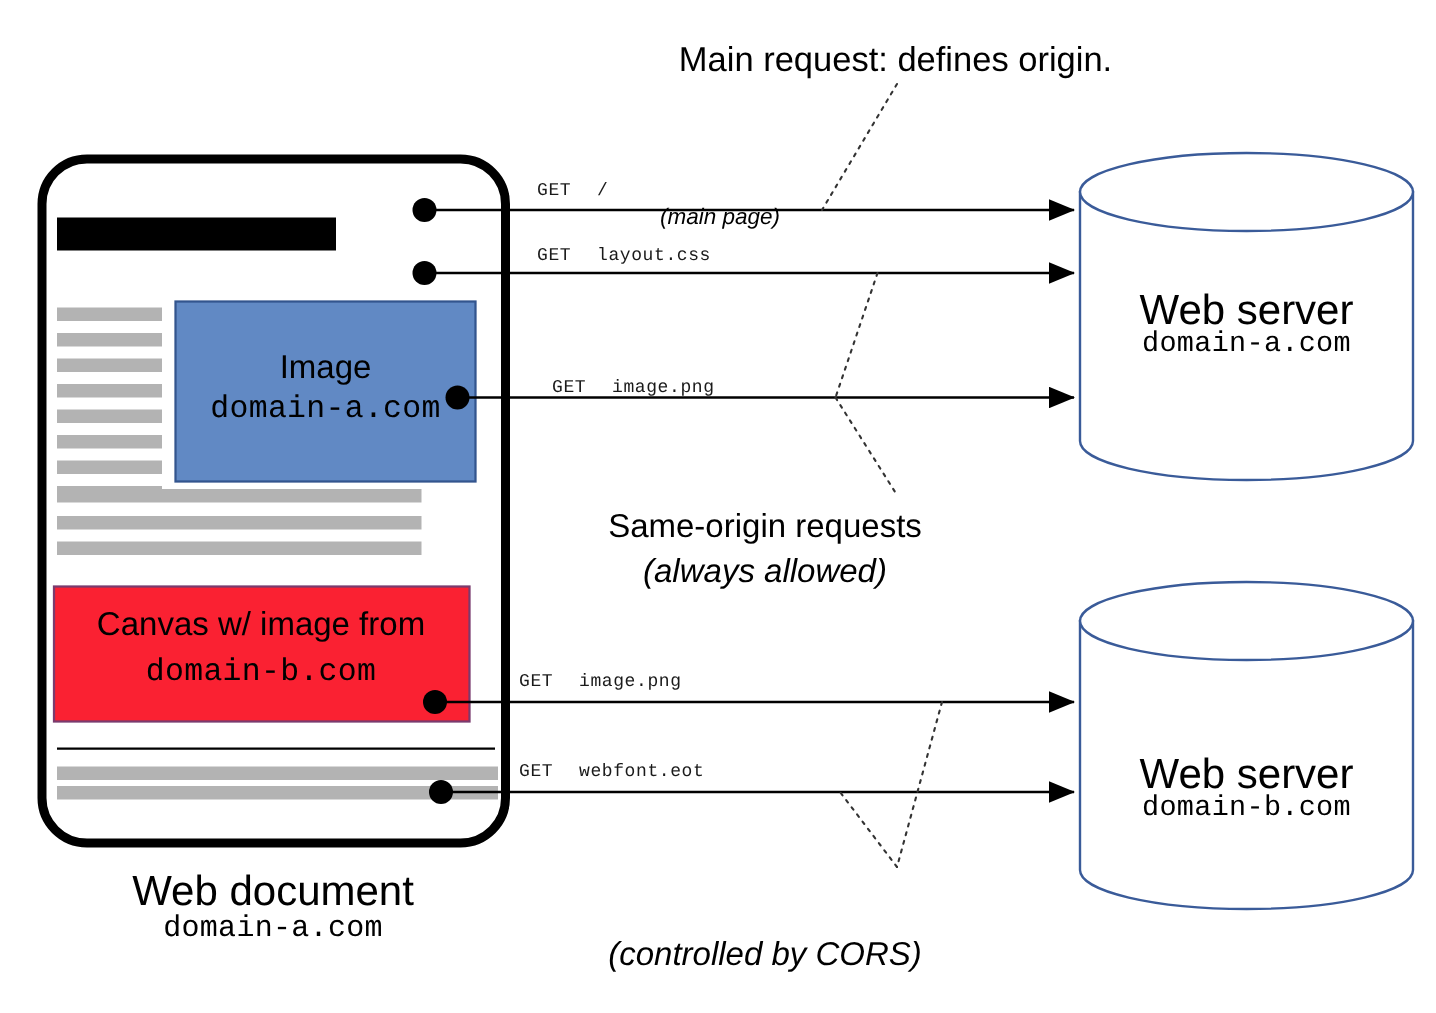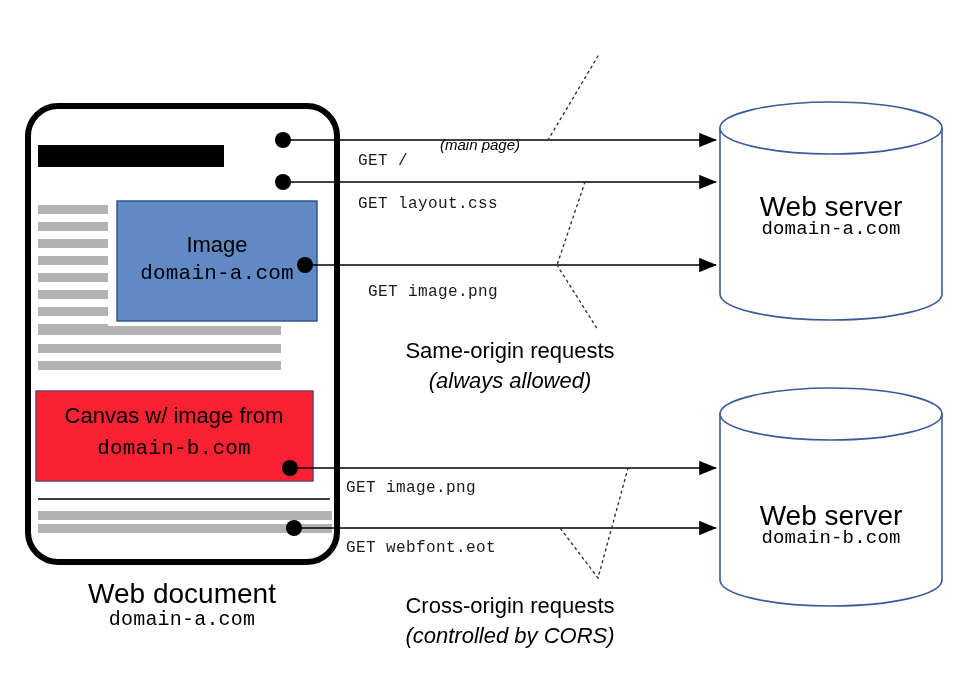--- a/index.html
+++ b/index.html
@@ -9,21 +9,21 @@
   #stage{position:relative;width:957px;height:675px;}
   #svg-layer{position:absolute;left:0;top:0;width:957px;height:675px;}
 
   .txt{position:absolute;white-space:pre;line-height:1;}
   .sans{font-family:"Liberation Sans", sans-serif;}
   .mono{font-family:"Liberation Mono", monospace;}
   .ital{font-style:italic;}
   .ctr{text-align:center;}
 
   .hdr-title{font-size:23px;}
-  .req-label{font-size:16px;letter-spacing:0.4px;color:#1a1a1a;margin-top:32px;}
+  .req-label{font-size:12px;letter-spacing:0.4px;color:#1a1a1a;}
   .req-note{font-size:15px;}
   .group-label{font-size:22px;}
   .srv-label{font-size:28px;}
   .srv-dom{font-size:19px;letter-spacing:0.2px;}
   .doc-label{font-size:28px;}
   .doc-dom{font-size:20px;letter-spacing:0.2px;}
   .box-line1{font-size:22px;}
   .box-line2{font-size:21px;letter-spacing:0.2px;}
 </style>
 </head>
@@ -99,41 +99,41 @@
       <path d="M720,128 L720,294 A111,26 0 0 0 942,294 L942,128 Z"></path>
       <ellipse cx="831" cy="128" rx="111" ry="26"></ellipse>
     </g>
 
     <g fill="#ffffff" stroke="#3a5b99" stroke-width="1.6">
       <path d="M720,414 L720,580 A111,26 0 0 0 942,580 L942,414 Z"></path>
       <ellipse cx="831" cy="414" rx="111" ry="26"></ellipse>
     </g>
   </svg>
 
+  <div class="txt sans hdr-title ctr" style="left:357px;top:28px;width:480px;">Main request: defines origin.</div>
 
   <div class="txt mono req-label" style="left:358px;top:121px;">GET</div>
   <div class="txt mono req-label" style="left:398px;top:121px;">/</div>
   <div class="txt sans req-note ital" style="left:440px;top:121px;margin-top:16px;">(main page)</div>
 
   <div class="txt mono req-label" style="left:358px;top:164px;">GET</div>
   <div class="txt mono req-label" style="left:398px;top:164px;">layout.css</div>
 
   <div class="txt mono req-label" style="left:368px;top:252px;">GET</div>
   <div class="txt mono req-label" style="left:408px;top:252px;">image.png</div>
 
   <div class="txt mono req-label" style="left:346px;top:448px;">GET</div>
   <div class="txt mono req-label" style="left:386px;top:448px;">image.png</div>
 
   <div class="txt mono req-label" style="left:346px;top:508px;">GET</div>
   <div class="txt mono req-label" style="left:386px;top:508px;">webfont.eot</div>
 
   <div class="txt sans group-label ctr" style="left:360px;top:340px;width:300px;">Same-origin requests</div>
   <div class="txt sans group-label ital ctr" style="left:360px;top:370px;width:300px;text-align:center;">(always allowed)</div>
 
-  <div class="txt sans group-label ctr" style="left:360px;top:595px;width:300px;">Cross-origin requests</div>
   <div class="txt sans group-label ital ctr" style="left:360px;top:625px;width:300px;">(controlled by CORS)</div>
 
   <div class="txt sans srv-label ctr" style="left:721px;top:193px;width:220px;">Web server</div>
   <div class="txt mono srv-dom ctr" style="left:721px;top:220px;width:220px;">domain-a.com</div>
 
   <div class="txt sans srv-label ctr" style="left:721px;top:502px;width:220px;">Web server</div>
   <div class="txt mono srv-dom ctr" style="left:721px;top:529px;width:220px;">domain-b.com</div>
 
   <div class="txt sans box-line1 ctr" style="left:117px;top:234px;width:200px;">Image</div>
   <div class="txt mono box-line2 ctr" style="left:112px;top:263px;width:210px;">domain-a.com</div>

